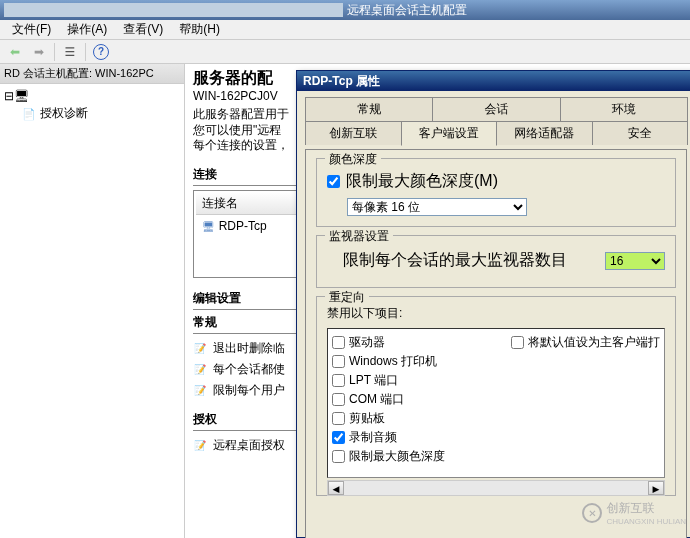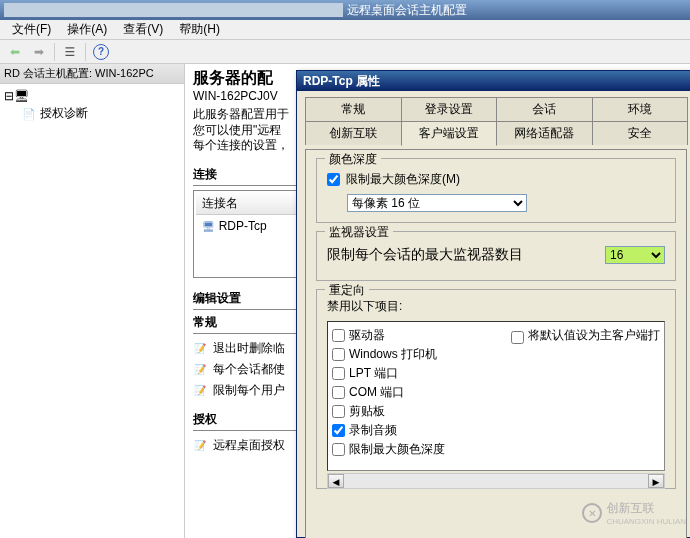--- a/index.html
+++ b/index.html
@@ -67,27 +67,27 @@
 .tab.inactive { background: #e4e0d0; }
 .tab.active { background: #ece9d8; position: relative; z-index: 2; border-bottom: 1px solid #ece9d8; margin-bottom: -1px; }
 .tab-content { border: 1px solid #888; background: #ece9d8; padding: 8px 10px; height: 490px; }
 
 
 .groupbox { border: 1px solid #aaa; padding: 8px 10px 10px; margin-bottom: 8px; position: relative; }
 .groupbox .legend { position: absolute; top: -8px; left: 8px; background: #ece9d8; padding: 0 4px; font-size: 12px; }
 
 .chk-row { display: flex; align-items: center; margin: 4px 0; }
 .chk-row input[type=checkbox] { margin-right: 6px; }
-.chk-row label { font-size: 12px; }
+.chk-row label { font-size: 16px; }
 
 .select-row { margin: 6px 0 0 20px; }
 .select-row select { width: 180px; font-size: 12px; background: #fff; border: 1px solid #7f9db9; }
 
 .field-row { display: flex; align-items: center; margin: 6px 0; }
-.field-row label { flex: 1; font-size: 14px; }
+.field-row label { flex: 1; font-size: 16px; margin-left: 16px; }
 .field-row select { width: 60px; font-size: 12px; background: #bef264; border: 1px solid #7f9db9; }
 
 .list-area { background: #fff; border: 1px inset #888; padding: 4px; height: 150px; overflow: auto; margin-top: 6px; }
 .list-area .col { }
 .list-area .item { display: flex; align-items: center; padding: 1px 0; }
 .list-area .item input { margin-right: 4px; }
 .list-area .item.sel span { background: #316ac5; color: #fff; padding: 0 2px; }
 
 .scrollbar-h { height: 16px; background: #e8e8e8; border: 1px solid #ccc; display: flex; margin-top: 2px; }
 .sb-btn { width: 16px; background: linear-gradient(#f8f8f8, #d8d8d8); border: 1px solid #aaa; text-align: center; font-size: 9px; line-height: 14px; }
@@ -200,21 +200,20 @@
 </div>
 
 <div class="dialog">
   <div class="dlg-title">
     <span>RDP-Tcp 属性</span>
   </div>
   <div class="dlg-body">
     <div class="tabs">
       <div class="tab-row">
         <div class="tab inactive">常规</div>
-        <div class="tab inactive">登录设置</div>
         <div class="tab inactive">会话</div>
         <div class="tab inactive">环境</div>
       </div>
       <div class="tab-row">
         <div class="tab inactive">创新互联</div>
         <div class="tab active">客户端设置</div>
         <div class="tab inactive">网络适配器</div>
         <div class="tab inactive">安全</div>
       </div>
     </div>
@@ -270,21 +269,21 @@
               </div>
             <div class="item">
                 <input type="checkbox" checked="" style="">
                 <span>录制音频</span>
               </div>
             <div class="item">
                 <input type="checkbox" style="">
                 <span>限制最大颜色深度</span>
               </div>
           </div>
-          <div class="item" style="position:absolute; top:4px; right:4px;align-items:flex-end;">
+          <div class="item" style="position:absolute; top:4px; right:4px;">
             <input type="checkbox" style="">
             <span>将默认值设为主客户端打</span>
           </div>
         </div>
         <div class="scrollbar-h">
           <div class="sb-btn">◀</div>
           <div class="sb-track"></div>
           <div class="sb-btn">▶</div>
         </div>
       </div>

